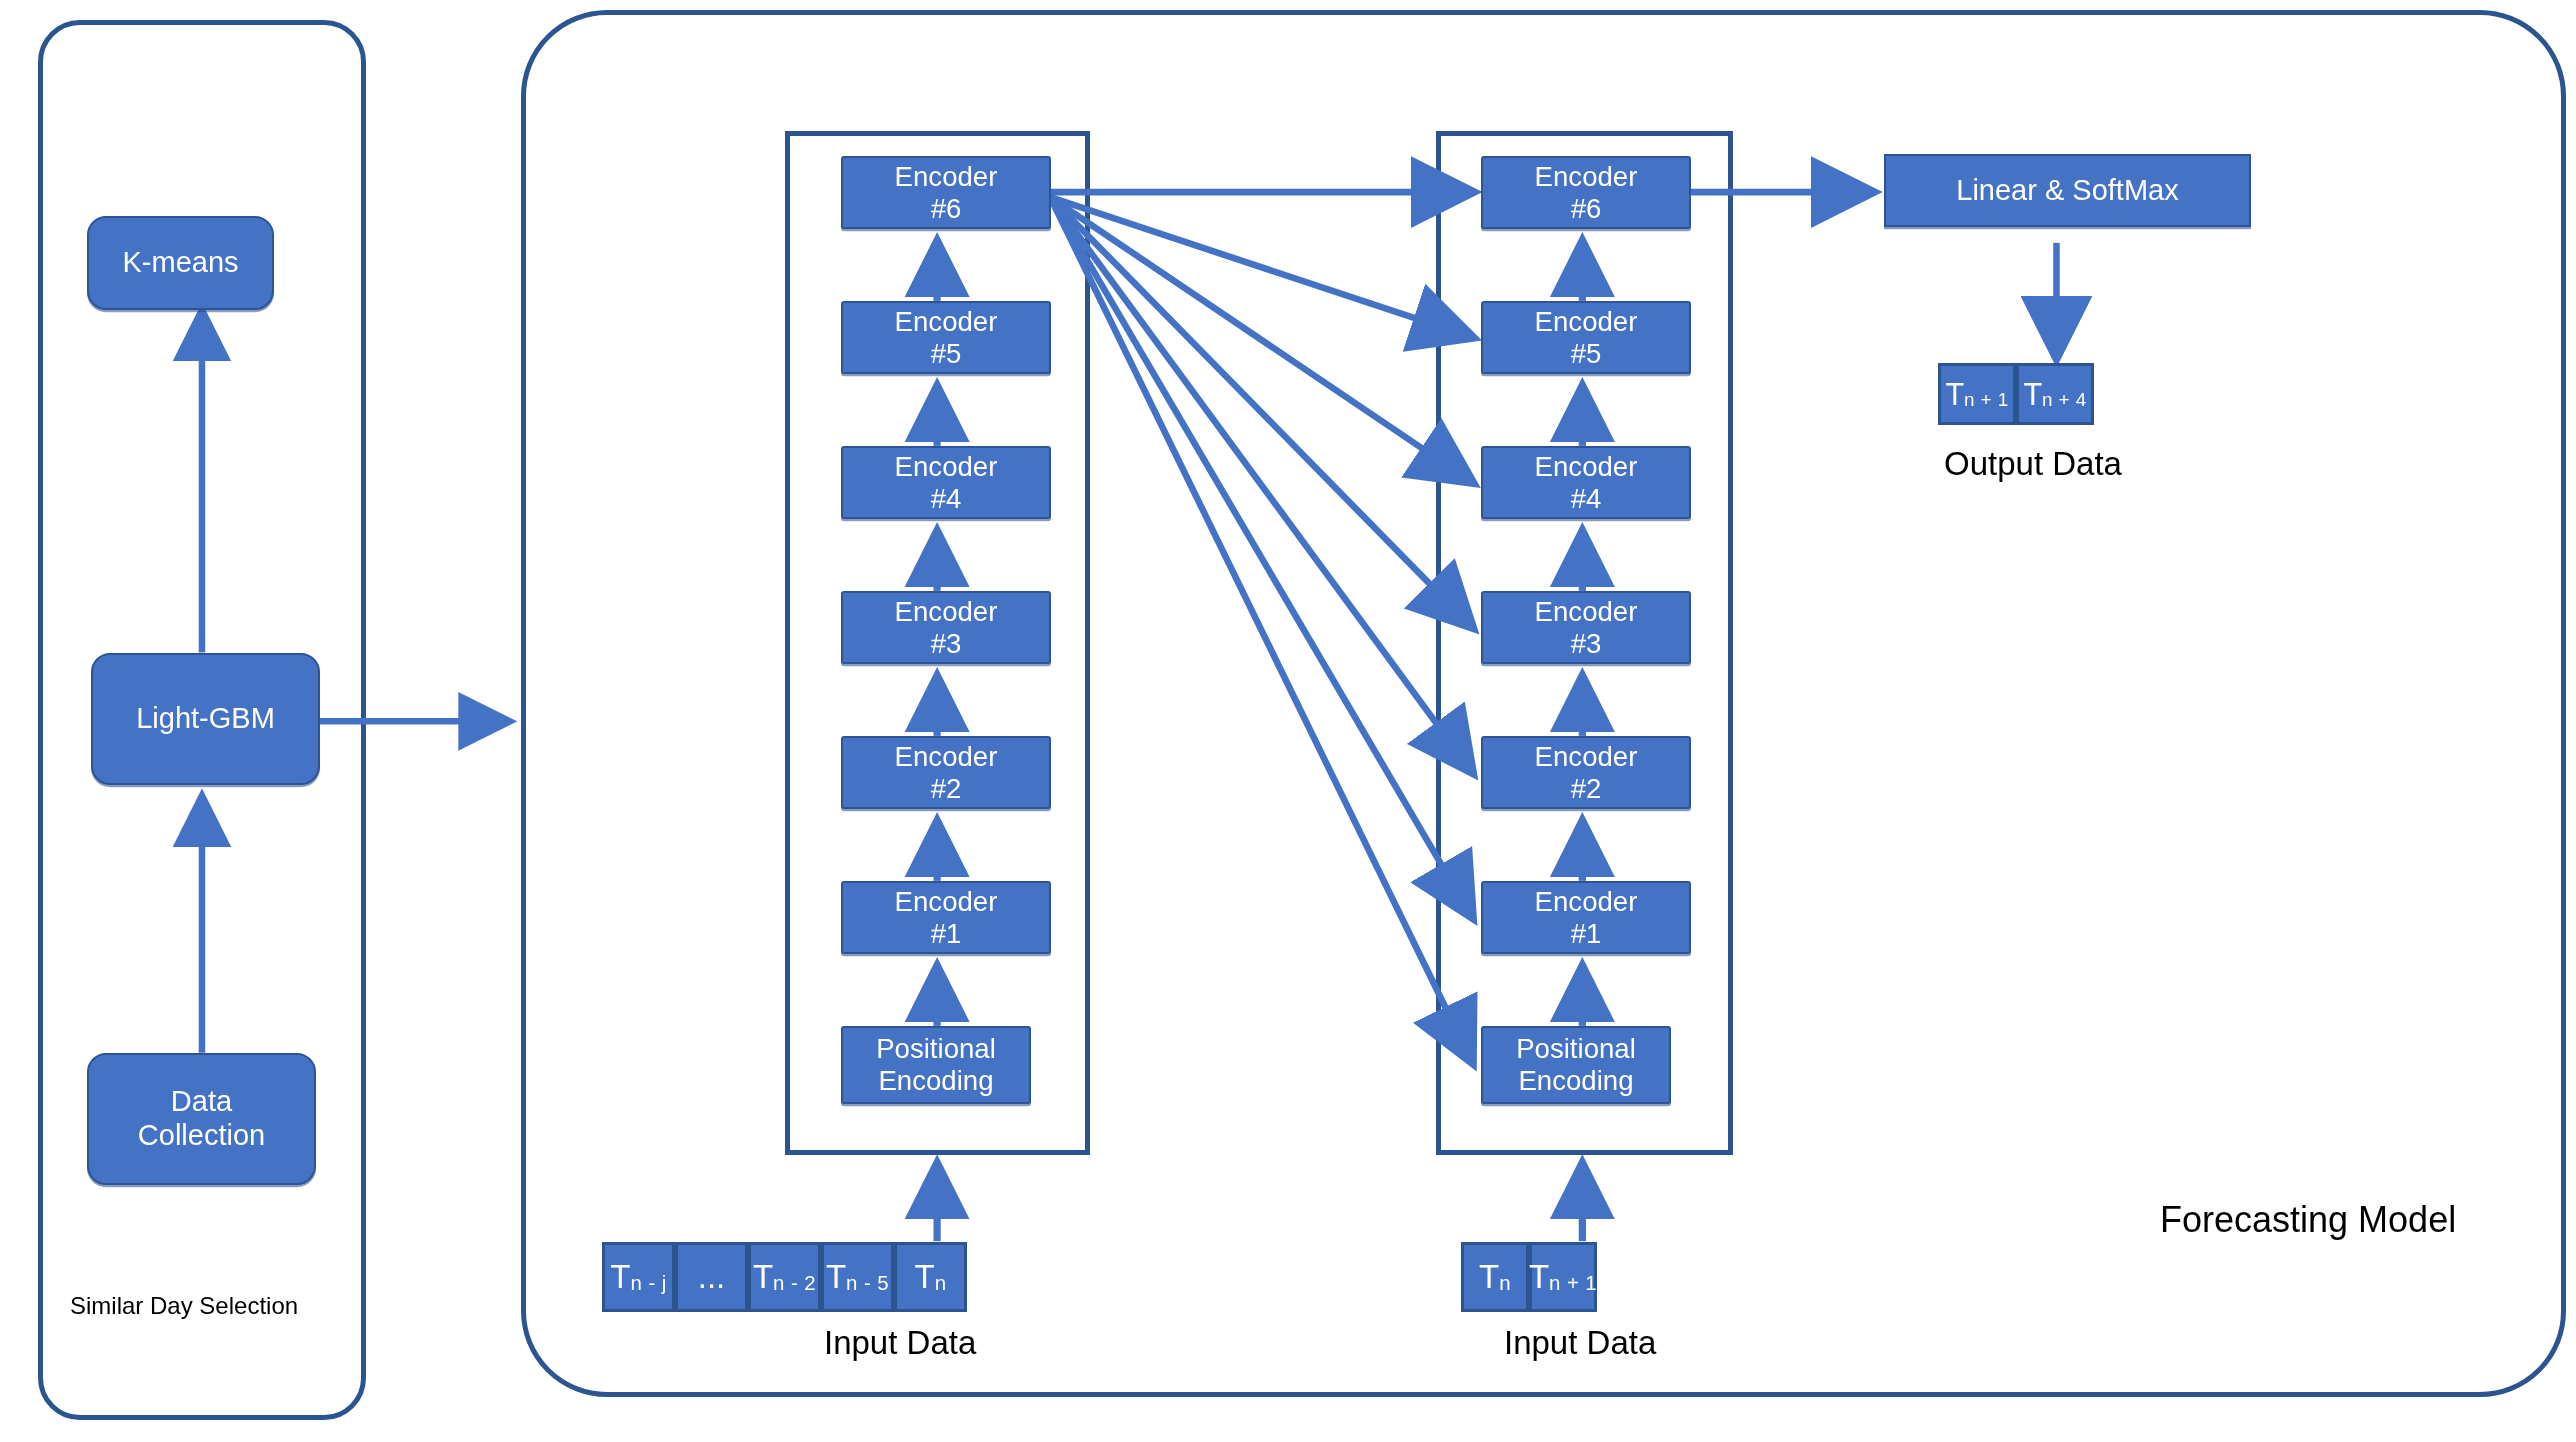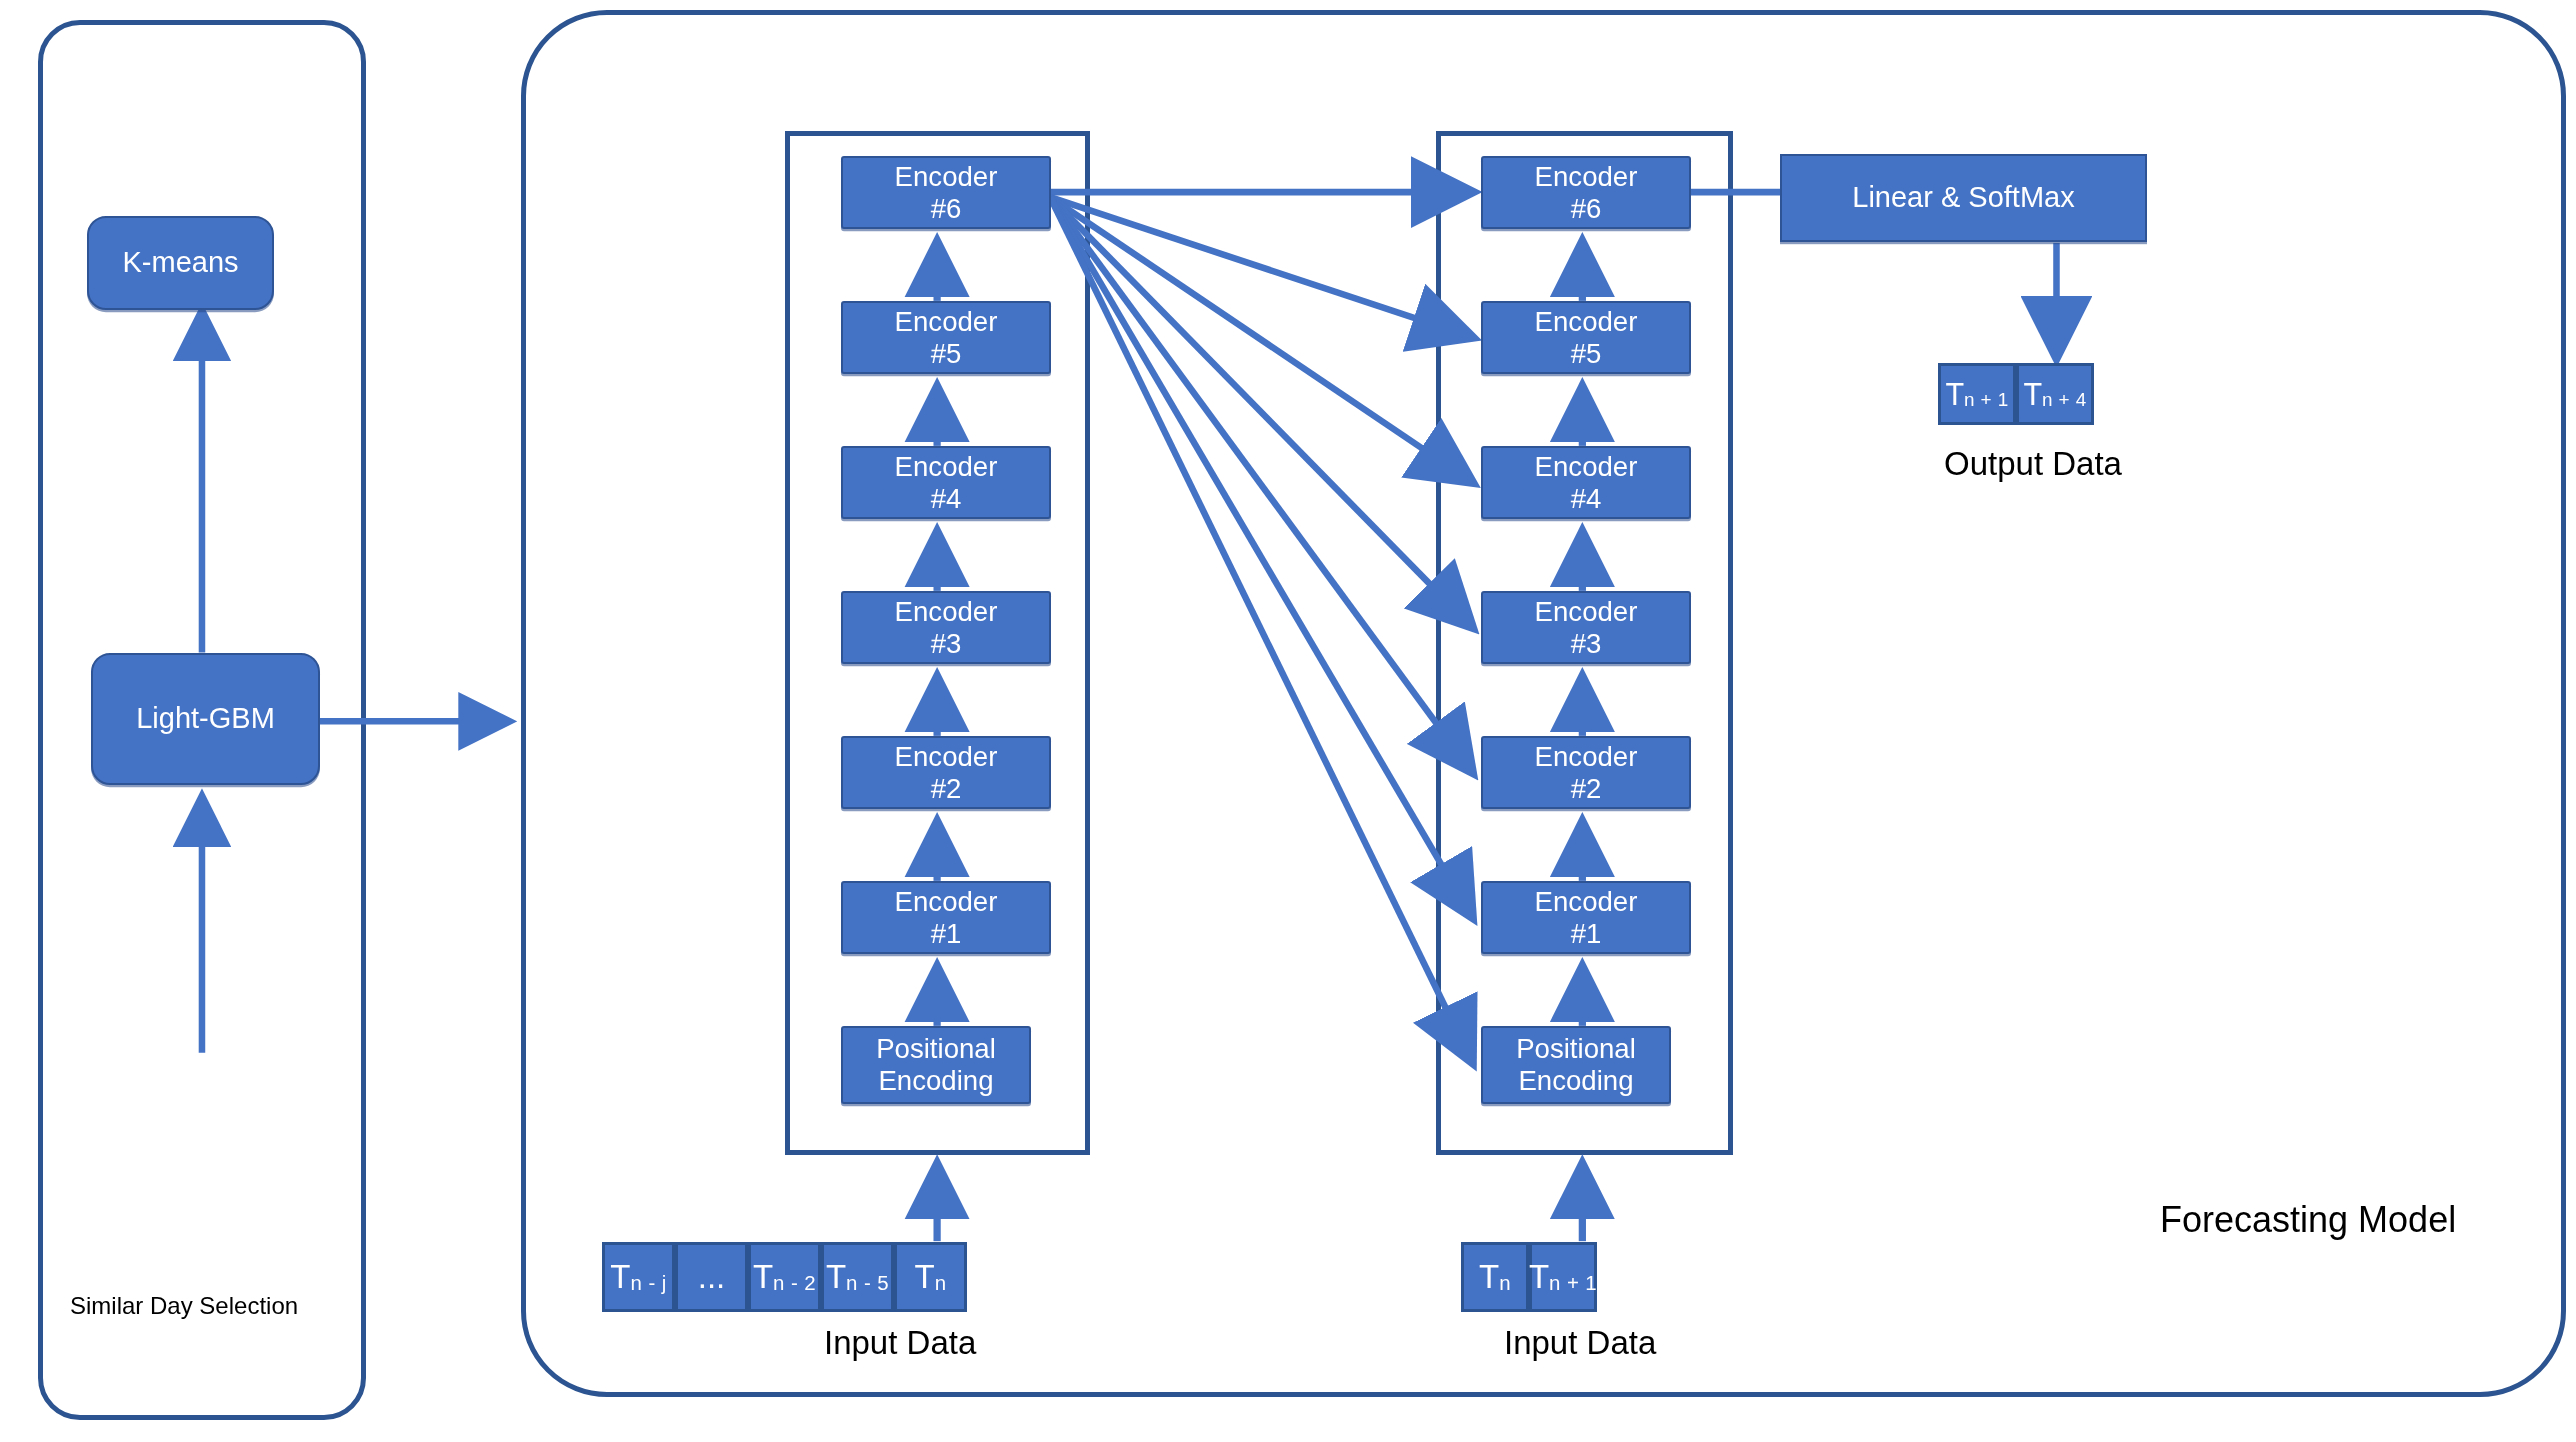--- a/index.html
+++ b/index.html
@@ -29,21 +29,21 @@
   
   .enc{width:210px;height:73px;font-size:27.6px;}
   .pe{width:190px;height:78px;font-size:27.6px;}
 
   
   #node-kmeans        {left:87px;top:205px; width:187px;height:94px;font-size:29px;border-radius:19px;margin-top:11px;}
   #node-lightgbm      {left:91px;top:653px; width:229px;height:132px;font-size:29px;border-radius:19px;}
   #node-datacollection{left:87px;top:1053px;width:229px;height:132px;font-size:29px;border-radius:19px;}
 
   
-  #node-linear-softmax{left:1780px;top:154px;width:367px;height:88px;
+  #node-linear-softmax{left:1884px;top:154px;width:367px;height:73px;
                        border-radius:0;font-size:29px;}
 
   
   .strip{position:absolute;display:flex;}
   .cell{background:#4472C4;border:3.6px solid #2C5490;box-sizing:border-box;
         color:#ffffff;display:flex;align-items:center;justify-content:center;
         font-size:33px;white-space:nowrap;}
   .cell sub{font-size:.62em;vertical-align:baseline;position:relative;top:.30em;letter-spacing:.02em;}
   #strip-input-1{left:602px;top:1242px;height:70px;}
   #strip-input-1 .cell{width:68px;}
@@ -125,20 +125,26 @@
   </svg>
 
   <div class="node" id="node-kmeans">
     <span class="ln">K-means</span>
   </div>
 
   <div class="node" id="node-lightgbm">
     <span class="ln">Light-GBM</span>
   </div>
 
+  <div class="node" id="node-datacollection">
+    <div>
+      <span class="ln">Data</span>
+      <span class="ln">Collection</span>
+    </div>
+  </div>
 
   <div class="caption" id="label-similar-day">
     <span class="ln">Similar Day</span>
     <span class="ln">Selection</span>
   </div>
 
   <div class="node enc" id="s1-e6" style="left:841px;top:156px;">
     <div>
         <span class="ln">Encoder</span>
          <span class="ln">#6</span>

